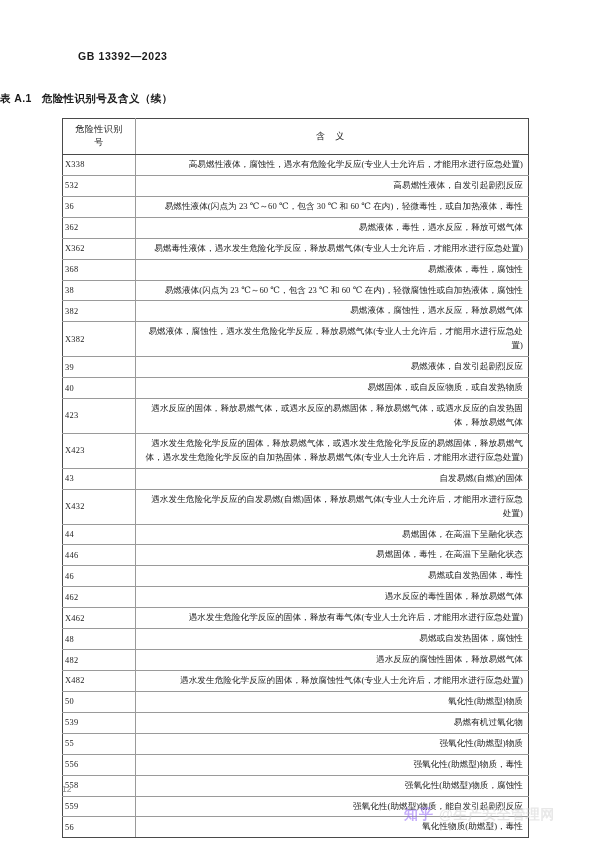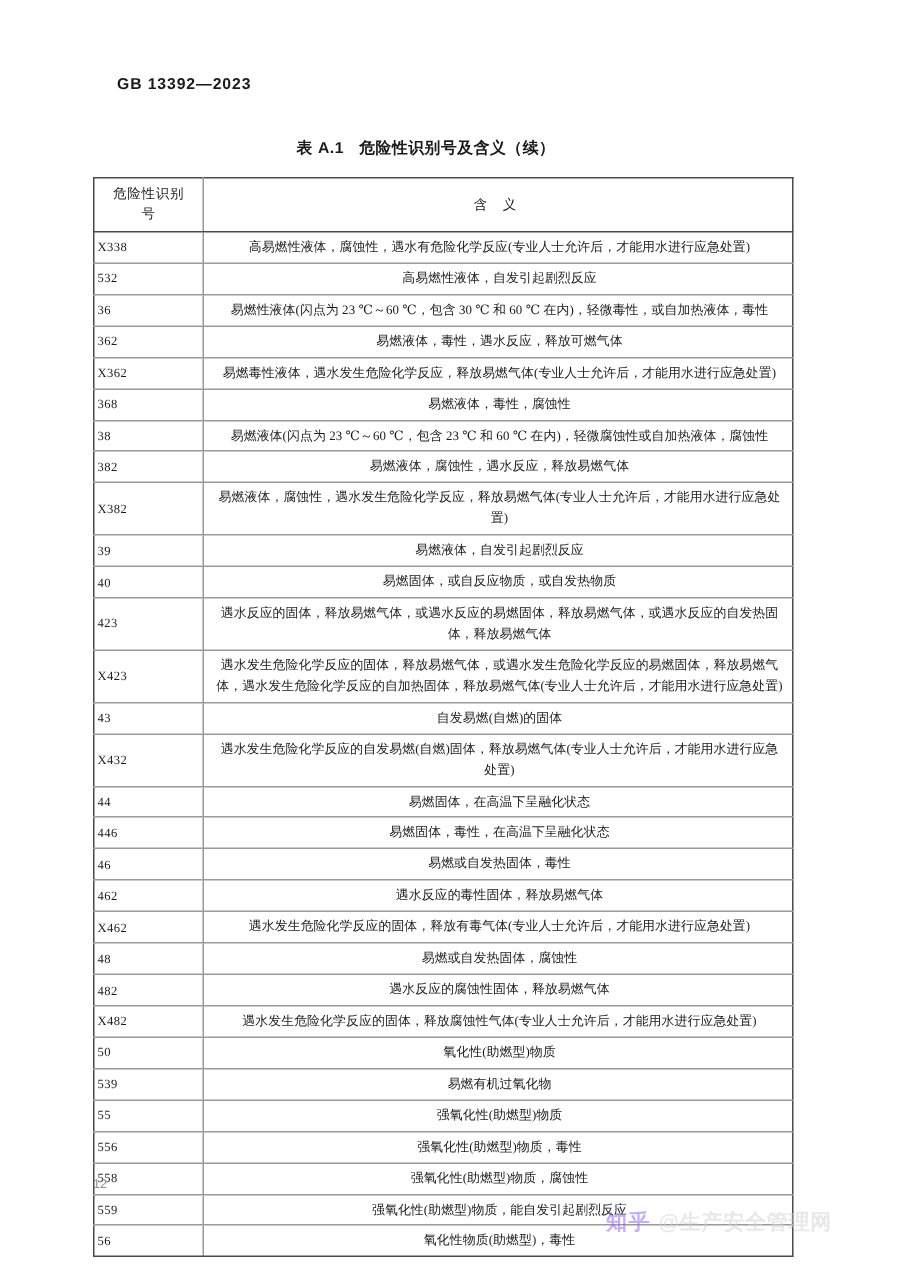--- a/index.html
+++ b/index.html
@@ -32,23 +32,23 @@
     font-size: 10.5px;
     letter-spacing: 0.6px;
     color: #1a1a1a;
     margin-left: 16px;
   }
 
   
   .table-caption {
     position: absolute;
     top: 92px;
-    left: 12px;
+    left: 0;
     width: 544px;
-    text-align: center;
+    text-align: left;
     font-family: "Liberation Sans", "DejaVu Sans", sans-serif;
     font-weight: bold;
     font-size: 10.5px;
     letter-spacing: 0.4px;
     color: #1a1a1a;
   }
   .table-caption .cap-num { margin-right: 10px; }
   .table-caption .cap-cont { font-weight: bold; }
 
   
@@ -90,21 +90,21 @@
   col.c-mean { width: 393px; }
 
   td.code {
     text-align: left;
     font-size: 8.4px;
     letter-spacing: 0.3px;
     padding: 3px 2px;
     color: #2a2a2a;
   }
   td.meaning {
-    text-align: center;
+    text-align: right;
     font-size: 8.6px;
     line-height: 1.62;
     padding: 3px 5px 3px 7px;
     letter-spacing: 0.05px;
     word-break: break-all;
   }
   th .hdr-spaced {
     display: inline-block;
     letter-spacing: 4px;
   }

